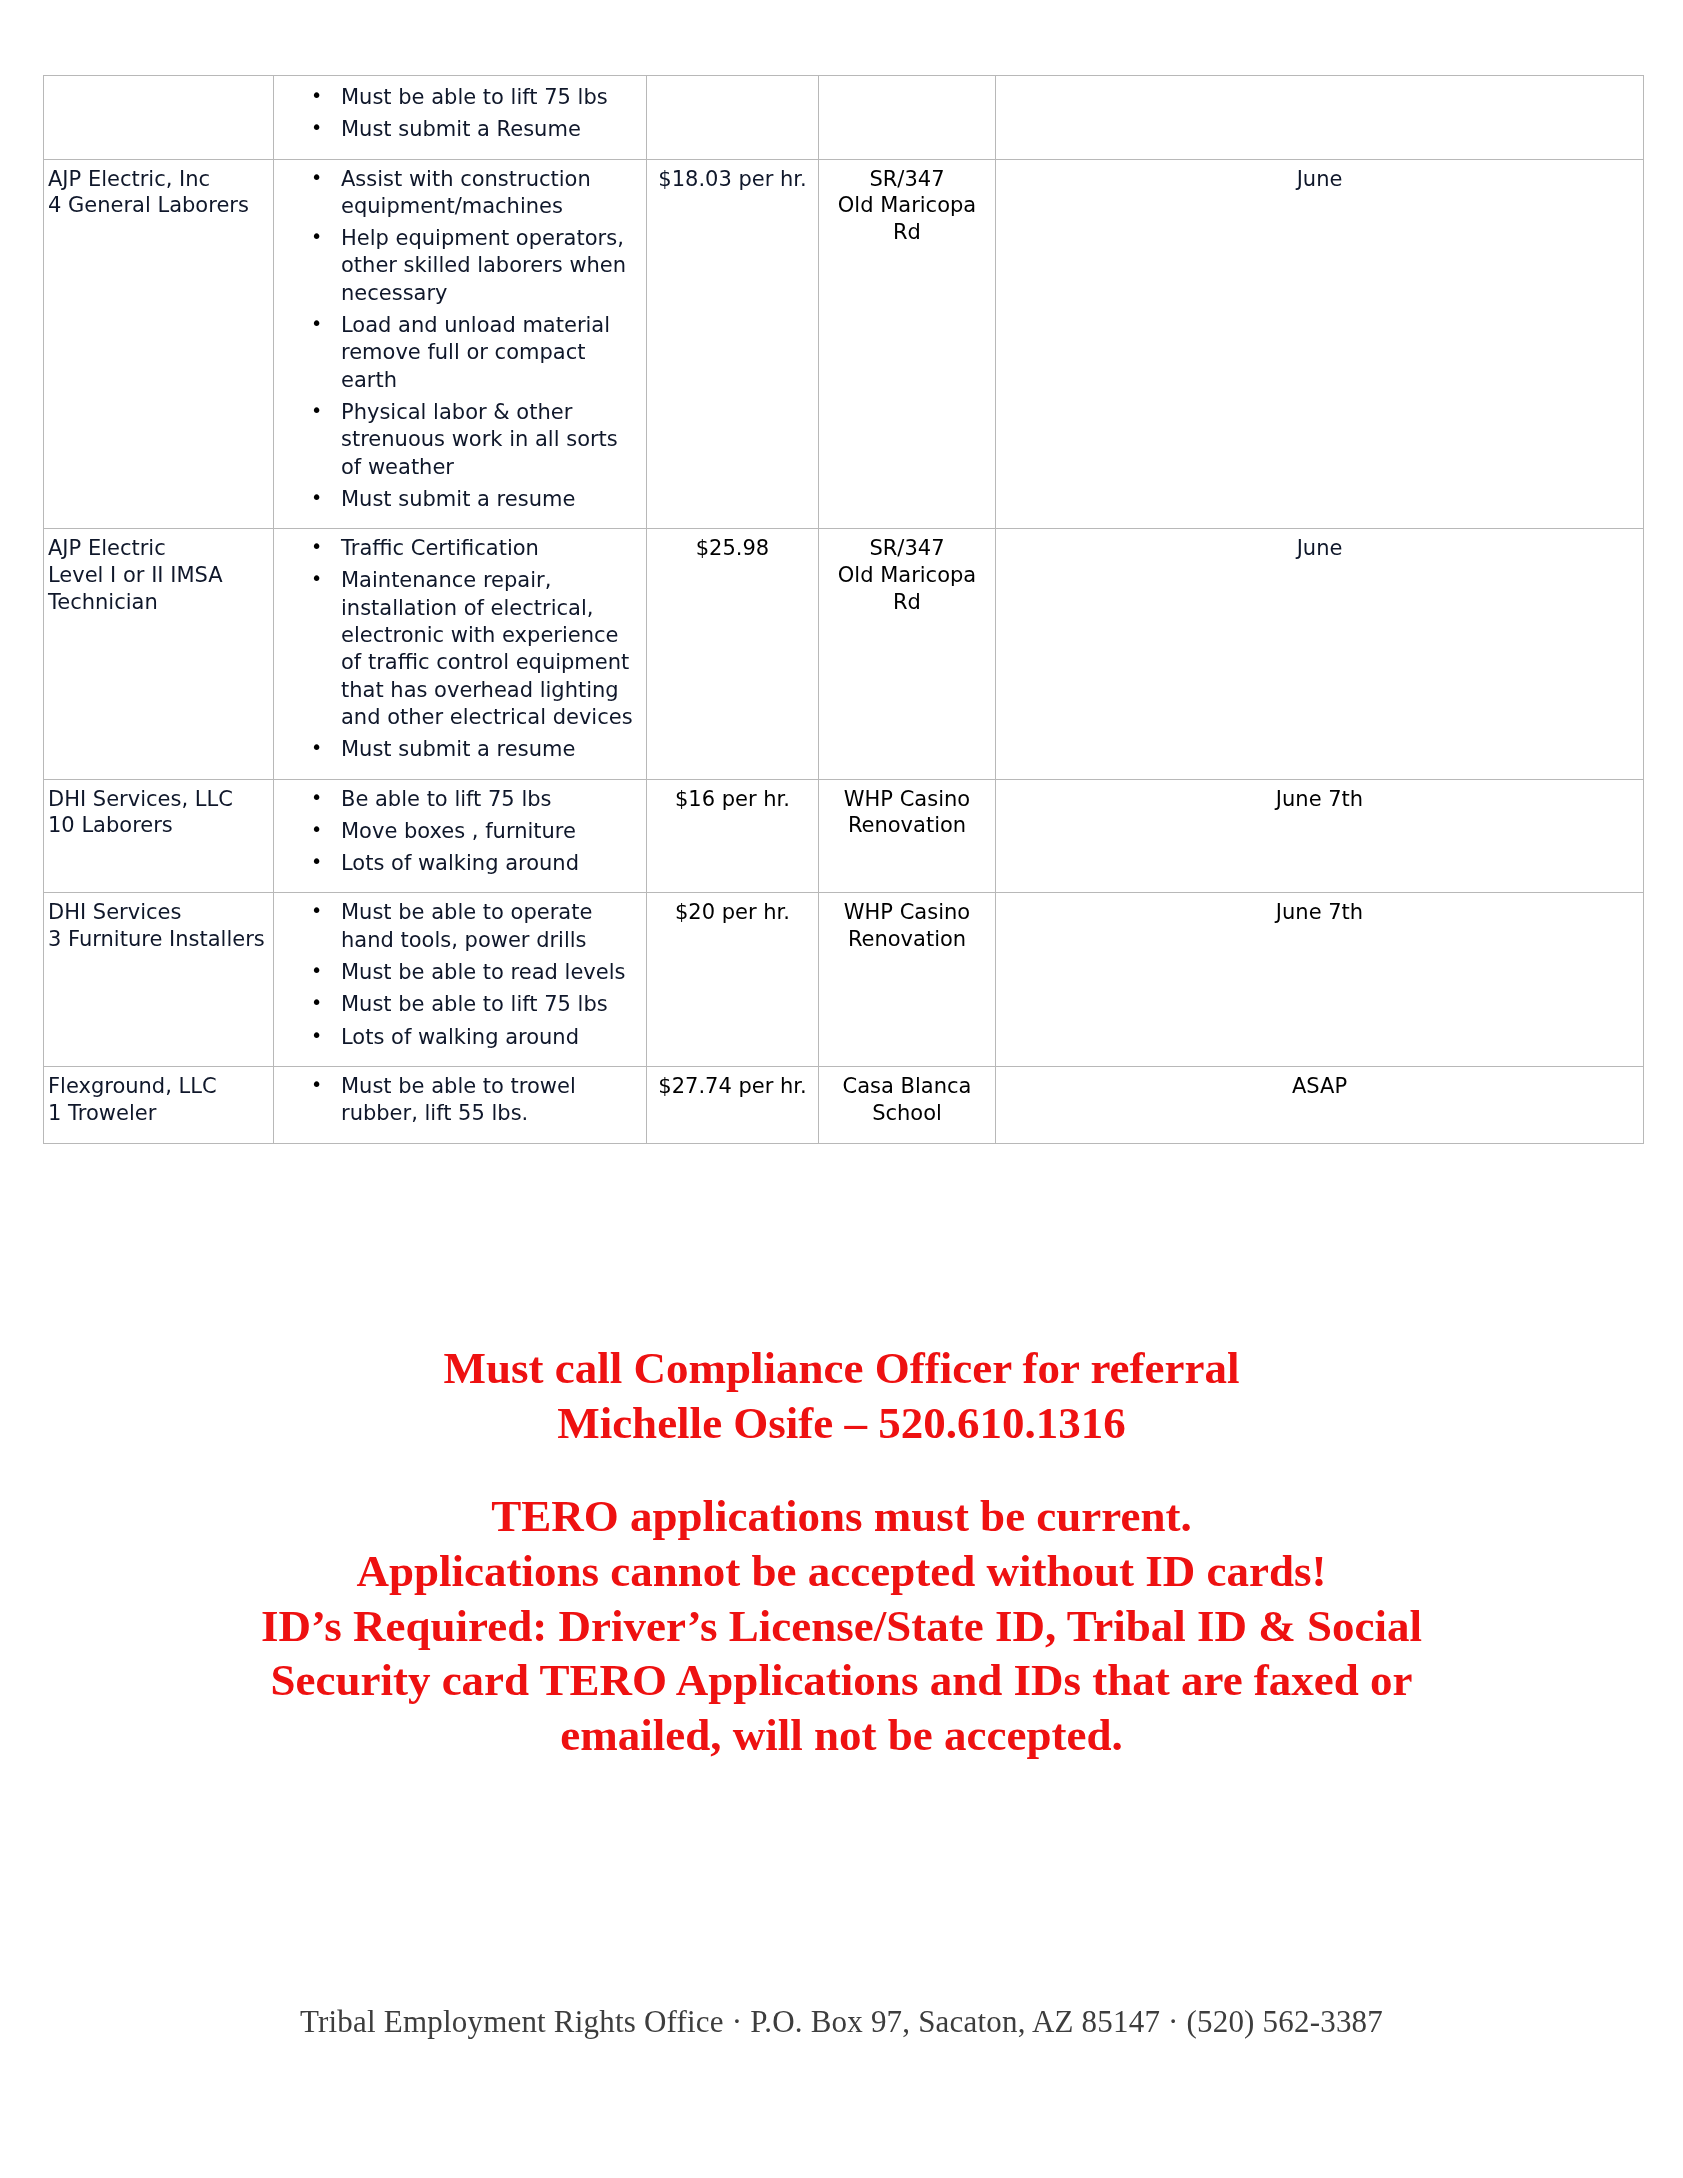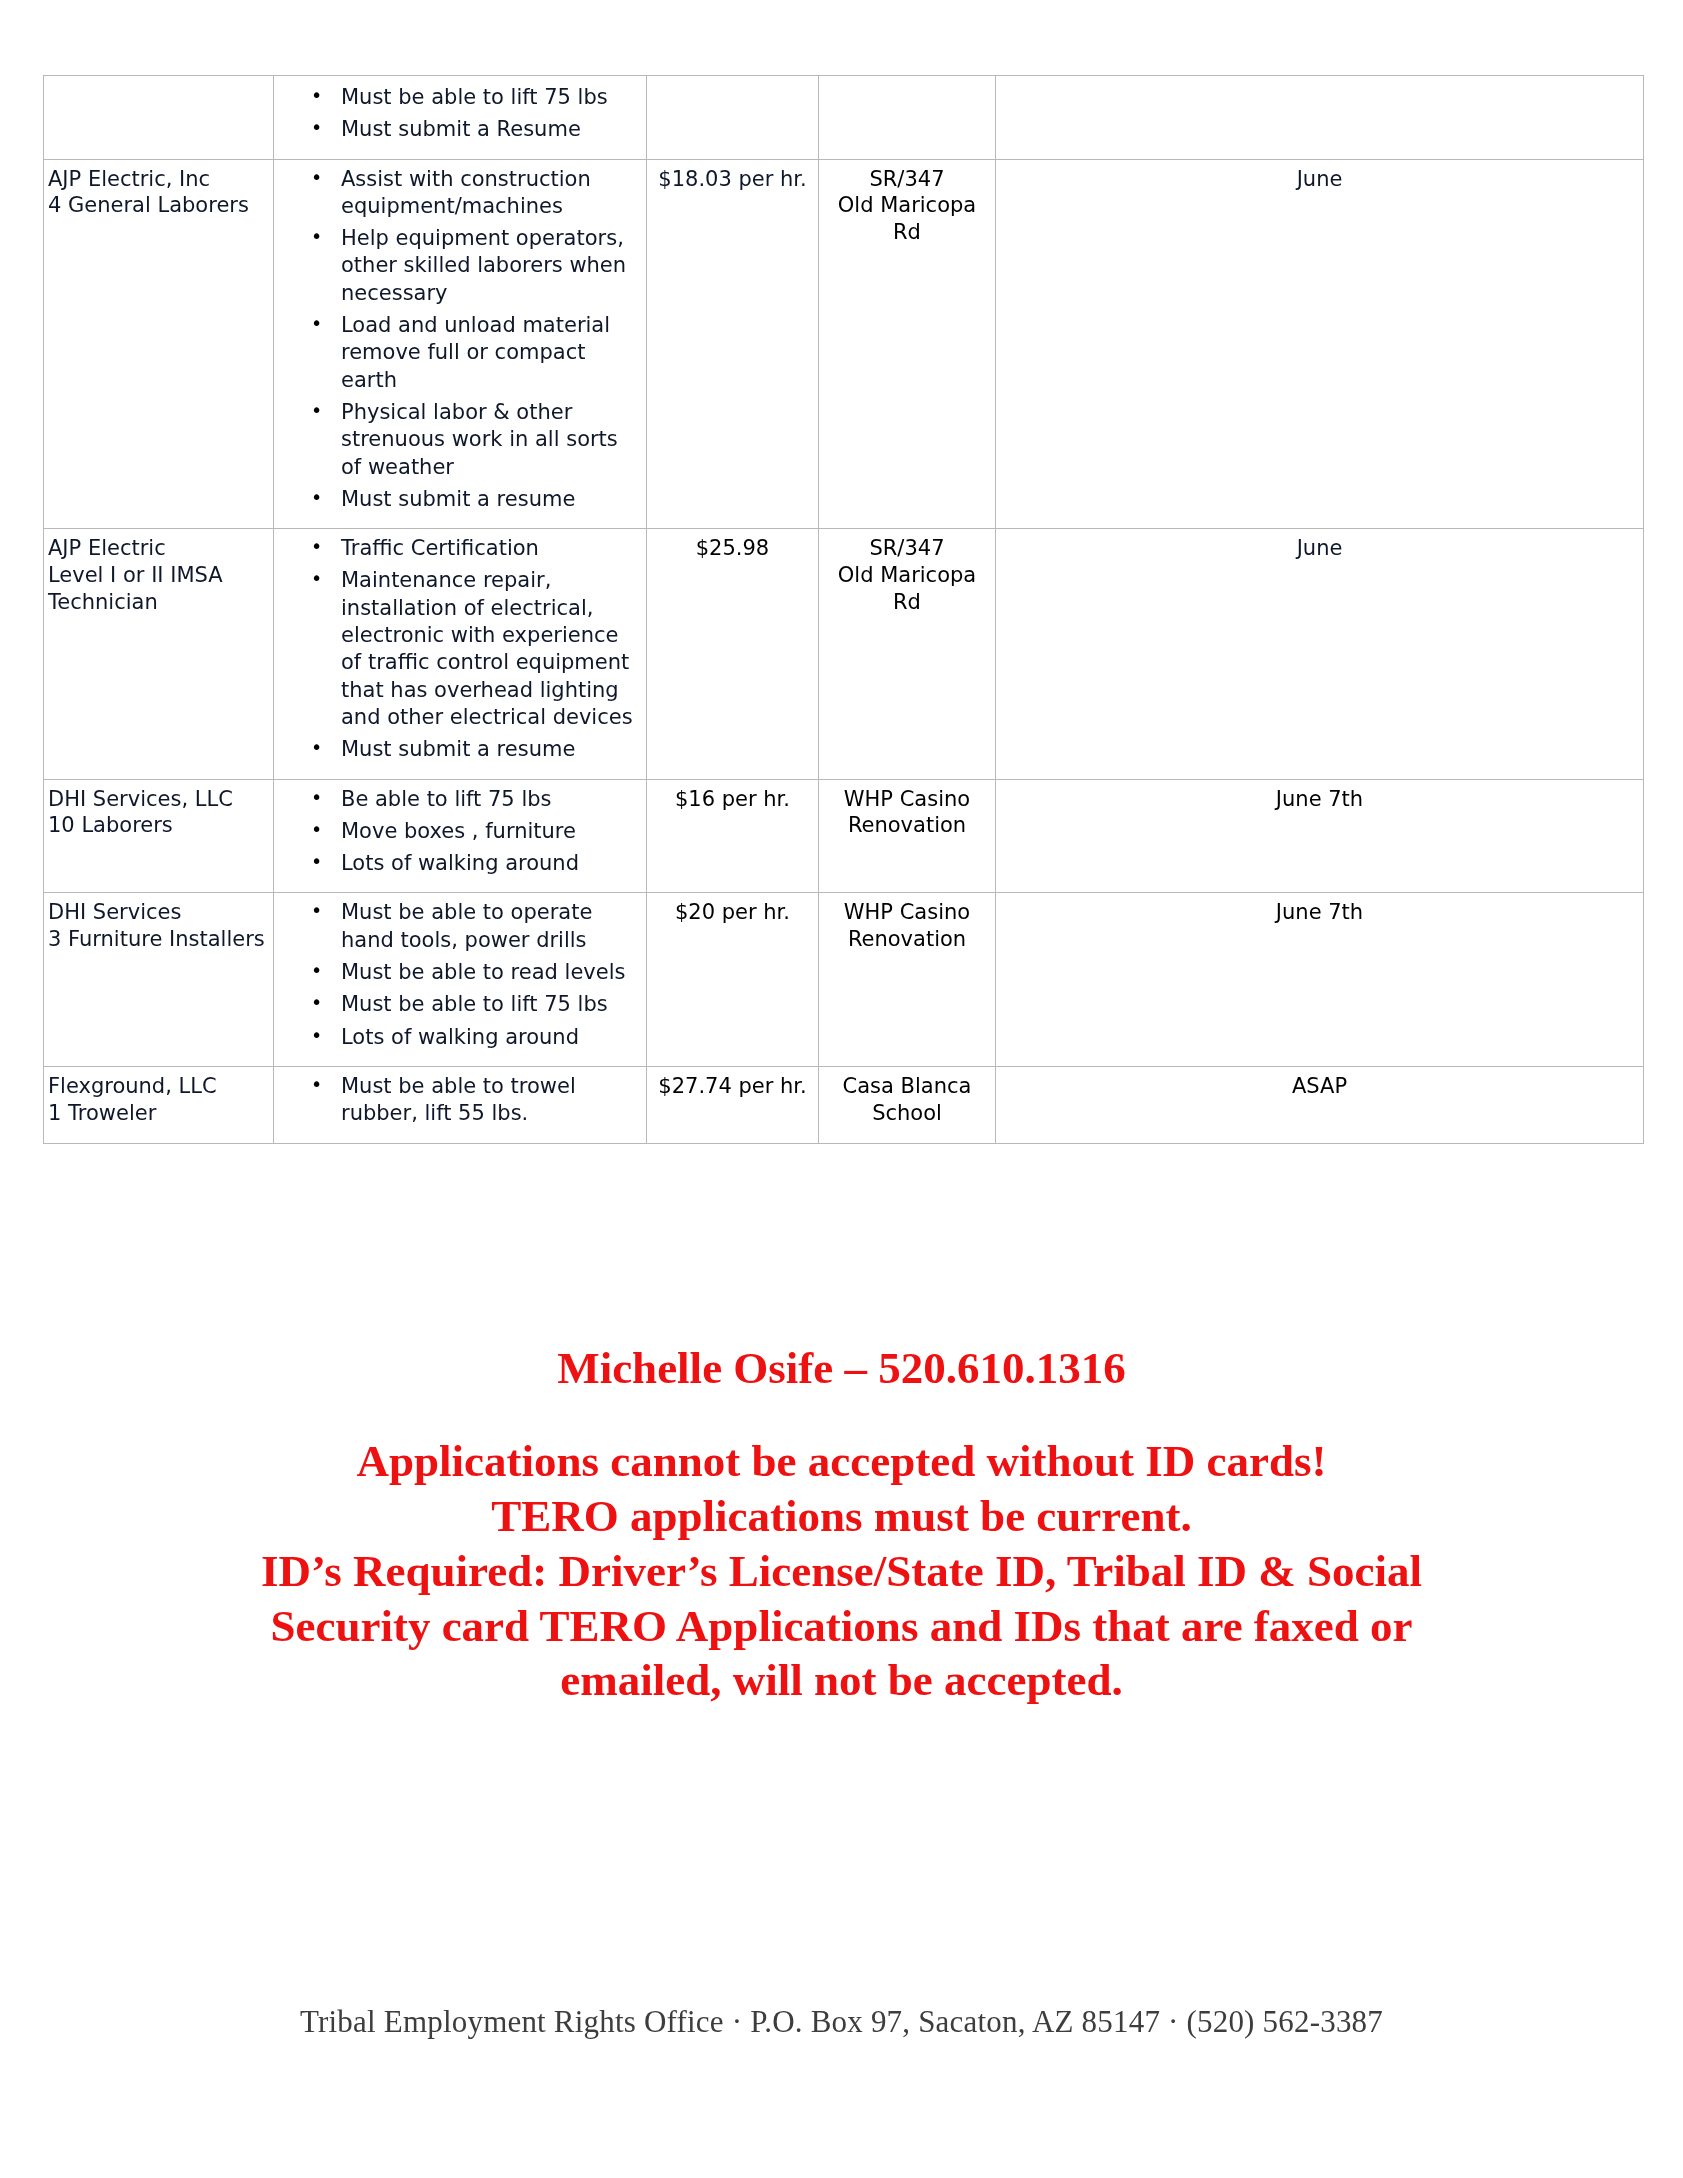--- a/index.html
+++ b/index.html
@@ -259,26 +259,27 @@
             <span class="line">ASAP</span>
           </td>
         </tr>
 
       </tbody>
     </table>
   </div>
 
   <div class="notice">
     <span class="blk">
+      <span class="ln">Must call Compliance Officer for referral</span>
       <span class="ln">Michelle Osife – 520.610.1316</span>
     </span>
     <span class="spacer"></span>
     <span class="blk">
+      <span class="ln">TERO applications must be current.</span>
       <span class="ln">Applications cannot be accepted without ID cards!</span>
-      <span class="ln">TERO applications must be current.</span>
       <span class="ln">ID’s Required: Driver’s License/State ID, Tribal ID &amp; Social</span>
       <span class="ln">Security card TERO Applications and IDs that are faxed or</span>
       <span class="ln">emailed, will not be accepted.</span>
     </span>
   </div>
 
   <div class="footer">Tribal Employment Rights Office · P.O. Box 97, Sacaton, AZ 85147 · (520) 562-3387</div>
 
 </div>
 

